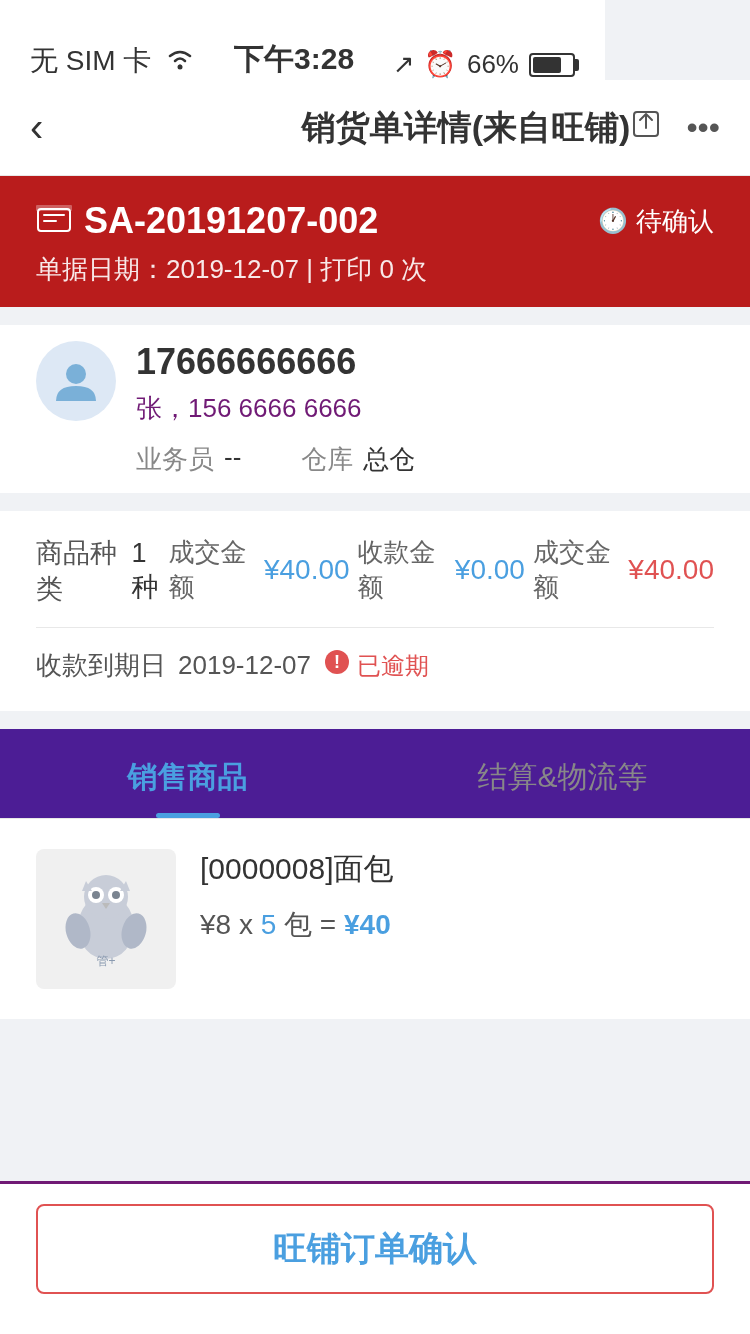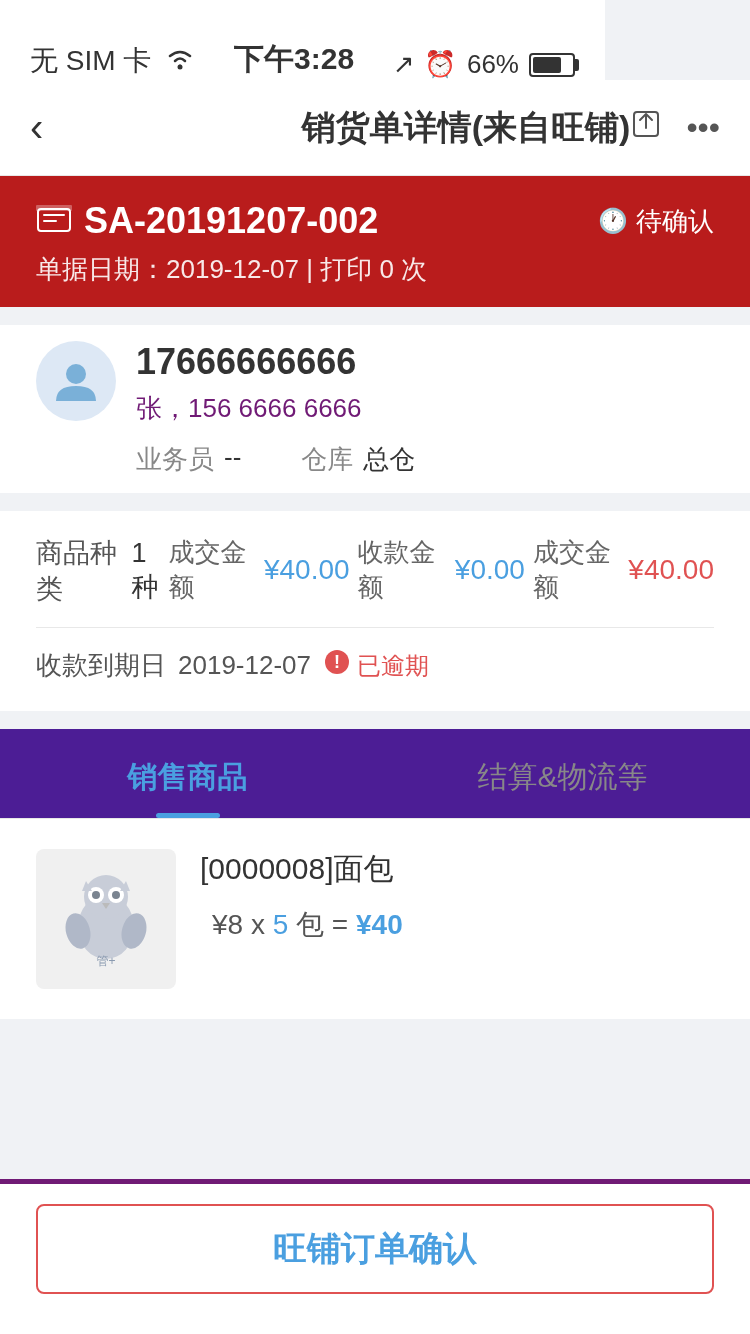--- a/index.html
+++ b/index.html
@@ -280,40 +280,39 @@
     .product-info { flex: 1; }
     .product-name {
       font-size: 30px;
       color: #333;
       font-weight: 500;
     }
     .product-price {
       margin-top: 16px;
       font-size: 28px;
       color: #555;
-      margin-left: 12px;
     }
     .price-highlight { color: #4A9FE0; font-weight: 700; }
     .qty-highlight { color: #4A9FE0; }
 
     
     .content-spacer {
       height: 200px;
       background: #f0f2f5;
     }
 
     
     .bottom-bar {
       position: fixed;
       bottom: 0;
       left: 0;
       width: 750px;
       background: #fff;
       padding: 20px 36px 40px;
-      border-top: 5px solid #701a75;
+      border-top: 3px solid #701a75;
     }
     .confirm-btn {
       width: 100%;
       height: 90px;
       border: 2px solid #E05252;
       border-radius: 8px;
       background: #fff;
       color: #4A9FE0;
       font-size: 34px;
       font-weight: 600;

